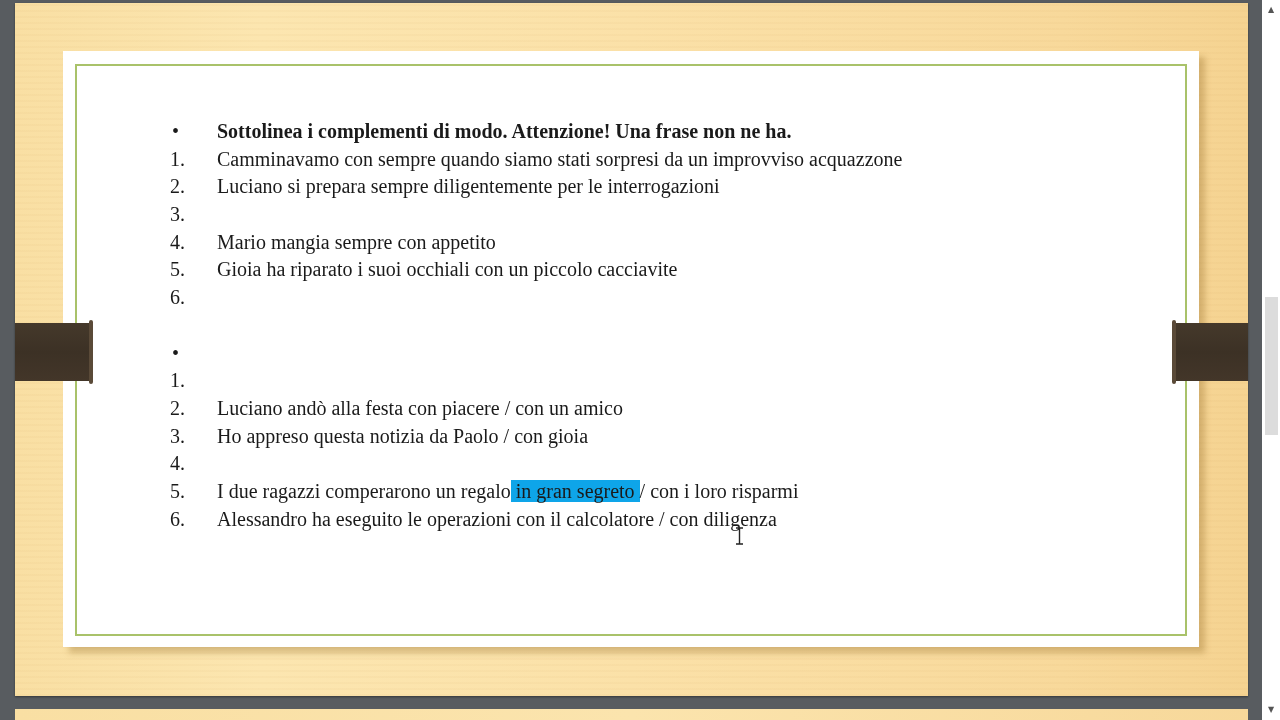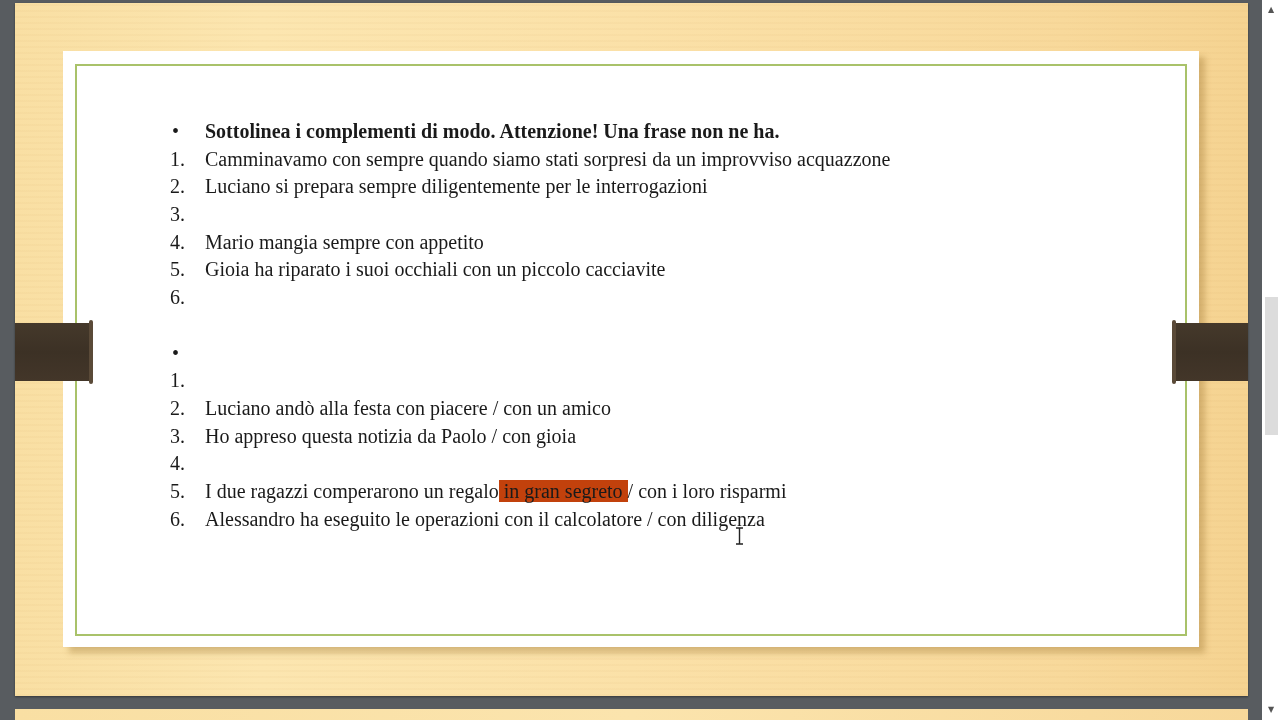--- a/index.html
+++ b/index.html
@@ -46,25 +46,25 @@
     }
     .clip-left::after { right: -2px; }
     .clip-right::before { left: -1px; }
 
     .content {
       position: absolute; left: 170px; top: 118px; width: 900px;
       color: #1a1a1a; font-size: 20px;
     }
     .row { position: relative; height: 27.7px; line-height: 27.7px; white-space: nowrap; }
     .row .marker { position: absolute; left: 0; width: 40px; }
-    .row .text { position: absolute; left: 35px; text-align: center; }
+    .row .text { position: absolute; left: 47px; text-align: center; }
     .row.heading .text { font-weight: bold; }
     .row.heading .marker { left: 2px; }
     .gap { height: 27.7px; }
-    .hl { background: #c2410c; }
+    .hl { background: #0ea5e9; }
     .cursor {
       position: absolute; left: 735px; top: 527px; width: 9px; height: 18px;
     }
 
     .scrollbar {
       position: absolute; left: 1262px; top: 0; width: 18px; height: 720px;
       background: #ffffff;
     }
     .scroll-up, .scroll-down {
       position: absolute; left: 0; width: 18px; height: 14px;

